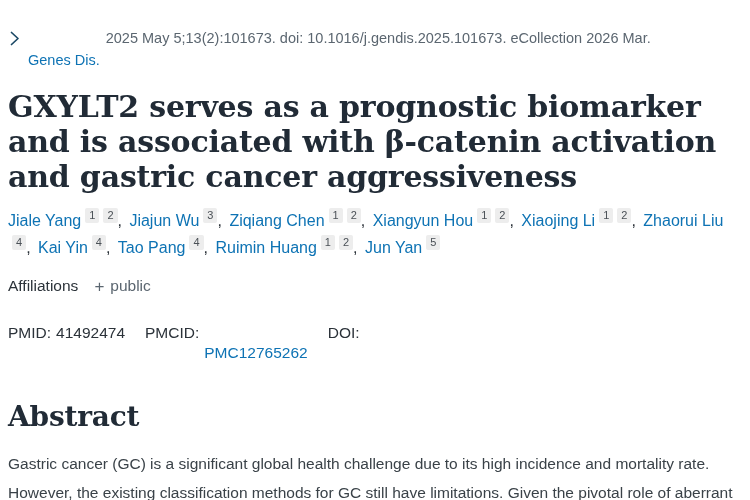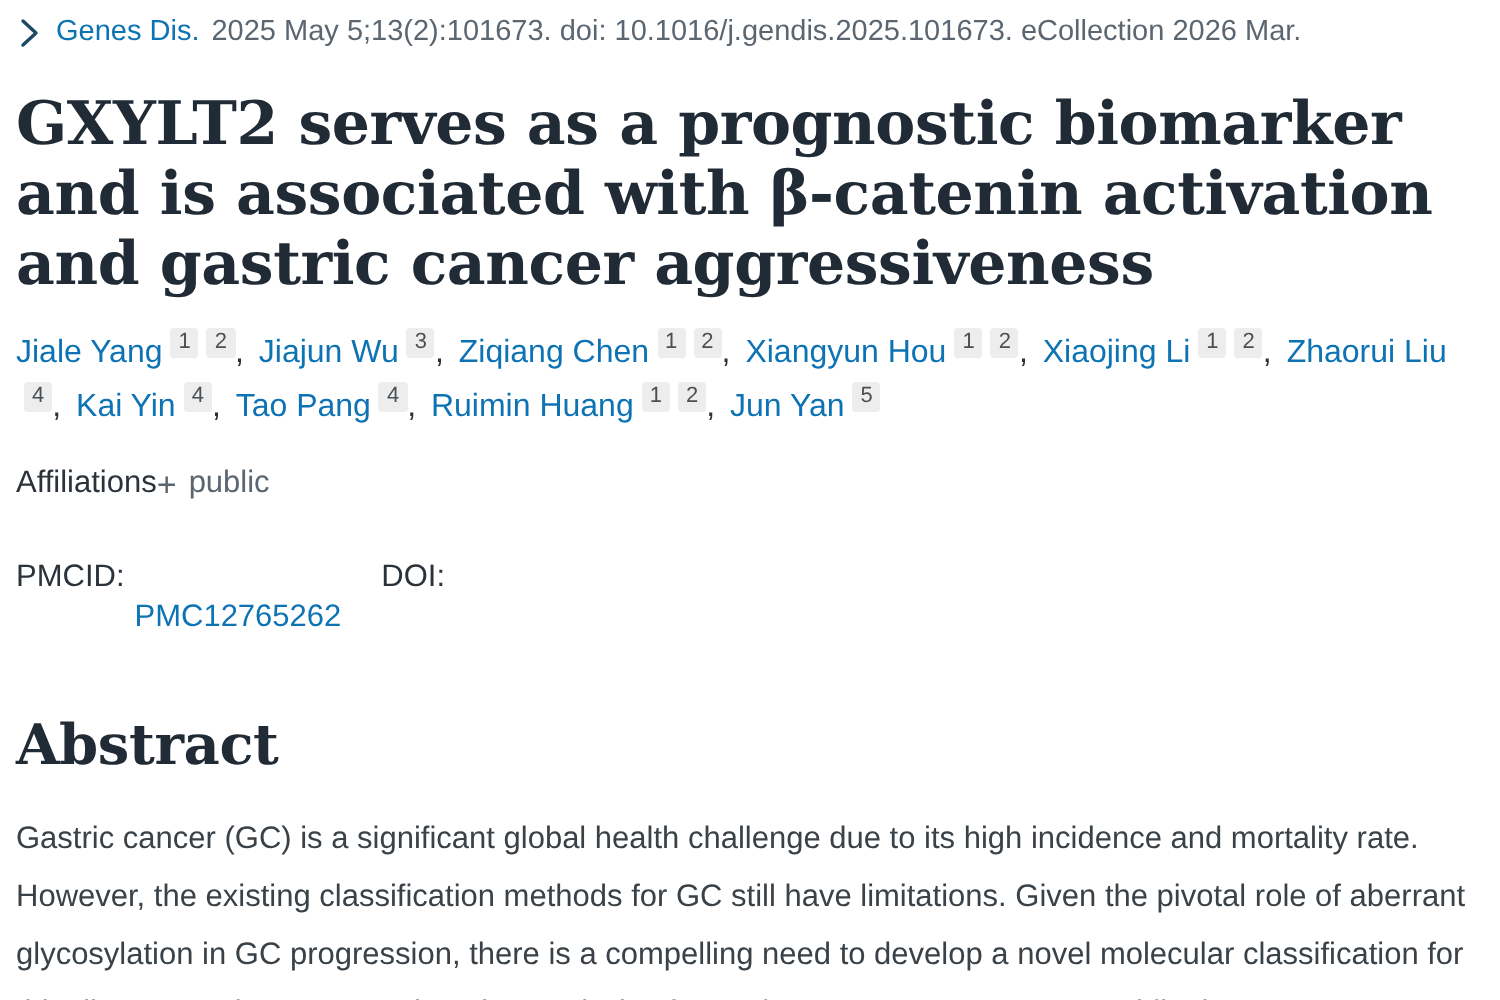--- a/index.html
+++ b/index.html
@@ -19,20 +19,21 @@
     align-items: center;
     gap: 6px;
     font-size: 14.5px;
     margin-top: 2px;
   }
   .chevron { display: inline-flex; align-items: center; margin-right: 1px; }
   .journal-link {
     color: var(--link-blue, #0e73b4);
     text-decoration: none;
     cursor: pointer;
+    margin-top: 44px;
   }
   .cite-details { color: var(--citation-text, #5b6670); }
 
   
   h1.title {
     font-family: "DejaVu Serif", "Liberation Serif", serif;
     font-weight: 700;
     font-size: 30px;
     line-height: 35px;
     color: var(--heading-text, #212b36);
@@ -69,20 +70,21 @@
     cursor: pointer;
   }
   .comma { color: #2b3239; margin-right: 3px; }
 
   
   .affil-row {
     margin-top: 16px;
     font-size: 15.5px;
     display: flex;
     align-items: center;
+    gap: 16px;
   }
   .affil-label { color: #2b3239; }
   .expand-btn {
     background: none;
     border: none;
     padding: 0;
     font-family: "Liberation Sans", sans-serif;
     font-size: 15.5px;
     color: var(--citation-text, #5b6670);
     display: inline-flex;
@@ -152,20 +154,24 @@
   <div class="affil-row">
     <span class="affil-label">Affiliations</span>
     <button class="expand-btn">
       <span class="plus-icon">+</span>
       <span>public</span>
     </button>
   </div>
 
   <div class="ids-row">
     <span class="id-group">
+      <span>PMID:</span>
+      <span>41492474</span>
+    </span>
+    <span class="id-group">
       <span>PMCID:</span>
       <a class="id-link" href="#">PMC12765262</a>
     </span>
     <span class="id-group">
       <span>DOI:</span>
     </span>
   </div>
 
   <h2 class="abstract-heading">Abstract</h2>
   <p class="abstract-text"><span>Gastric cancer (GC) is a significant global health challenge due to its high incidence and mortality rate. However, the existing classification methods for GC still have limitations. Given the pivotal role of aberrant glycosylation in GC progression, there is a compelling need to develop a novel molecular classification for this disease. Using a comprehensive analysis of 186 glycogenes across seven public datasets encompassing 1547 GC patients, a 12-glycogene signature-based molecular classification</span> <span>system was established, which stratified GC patients into three subtypes with distinct prognoses and</span></p>

